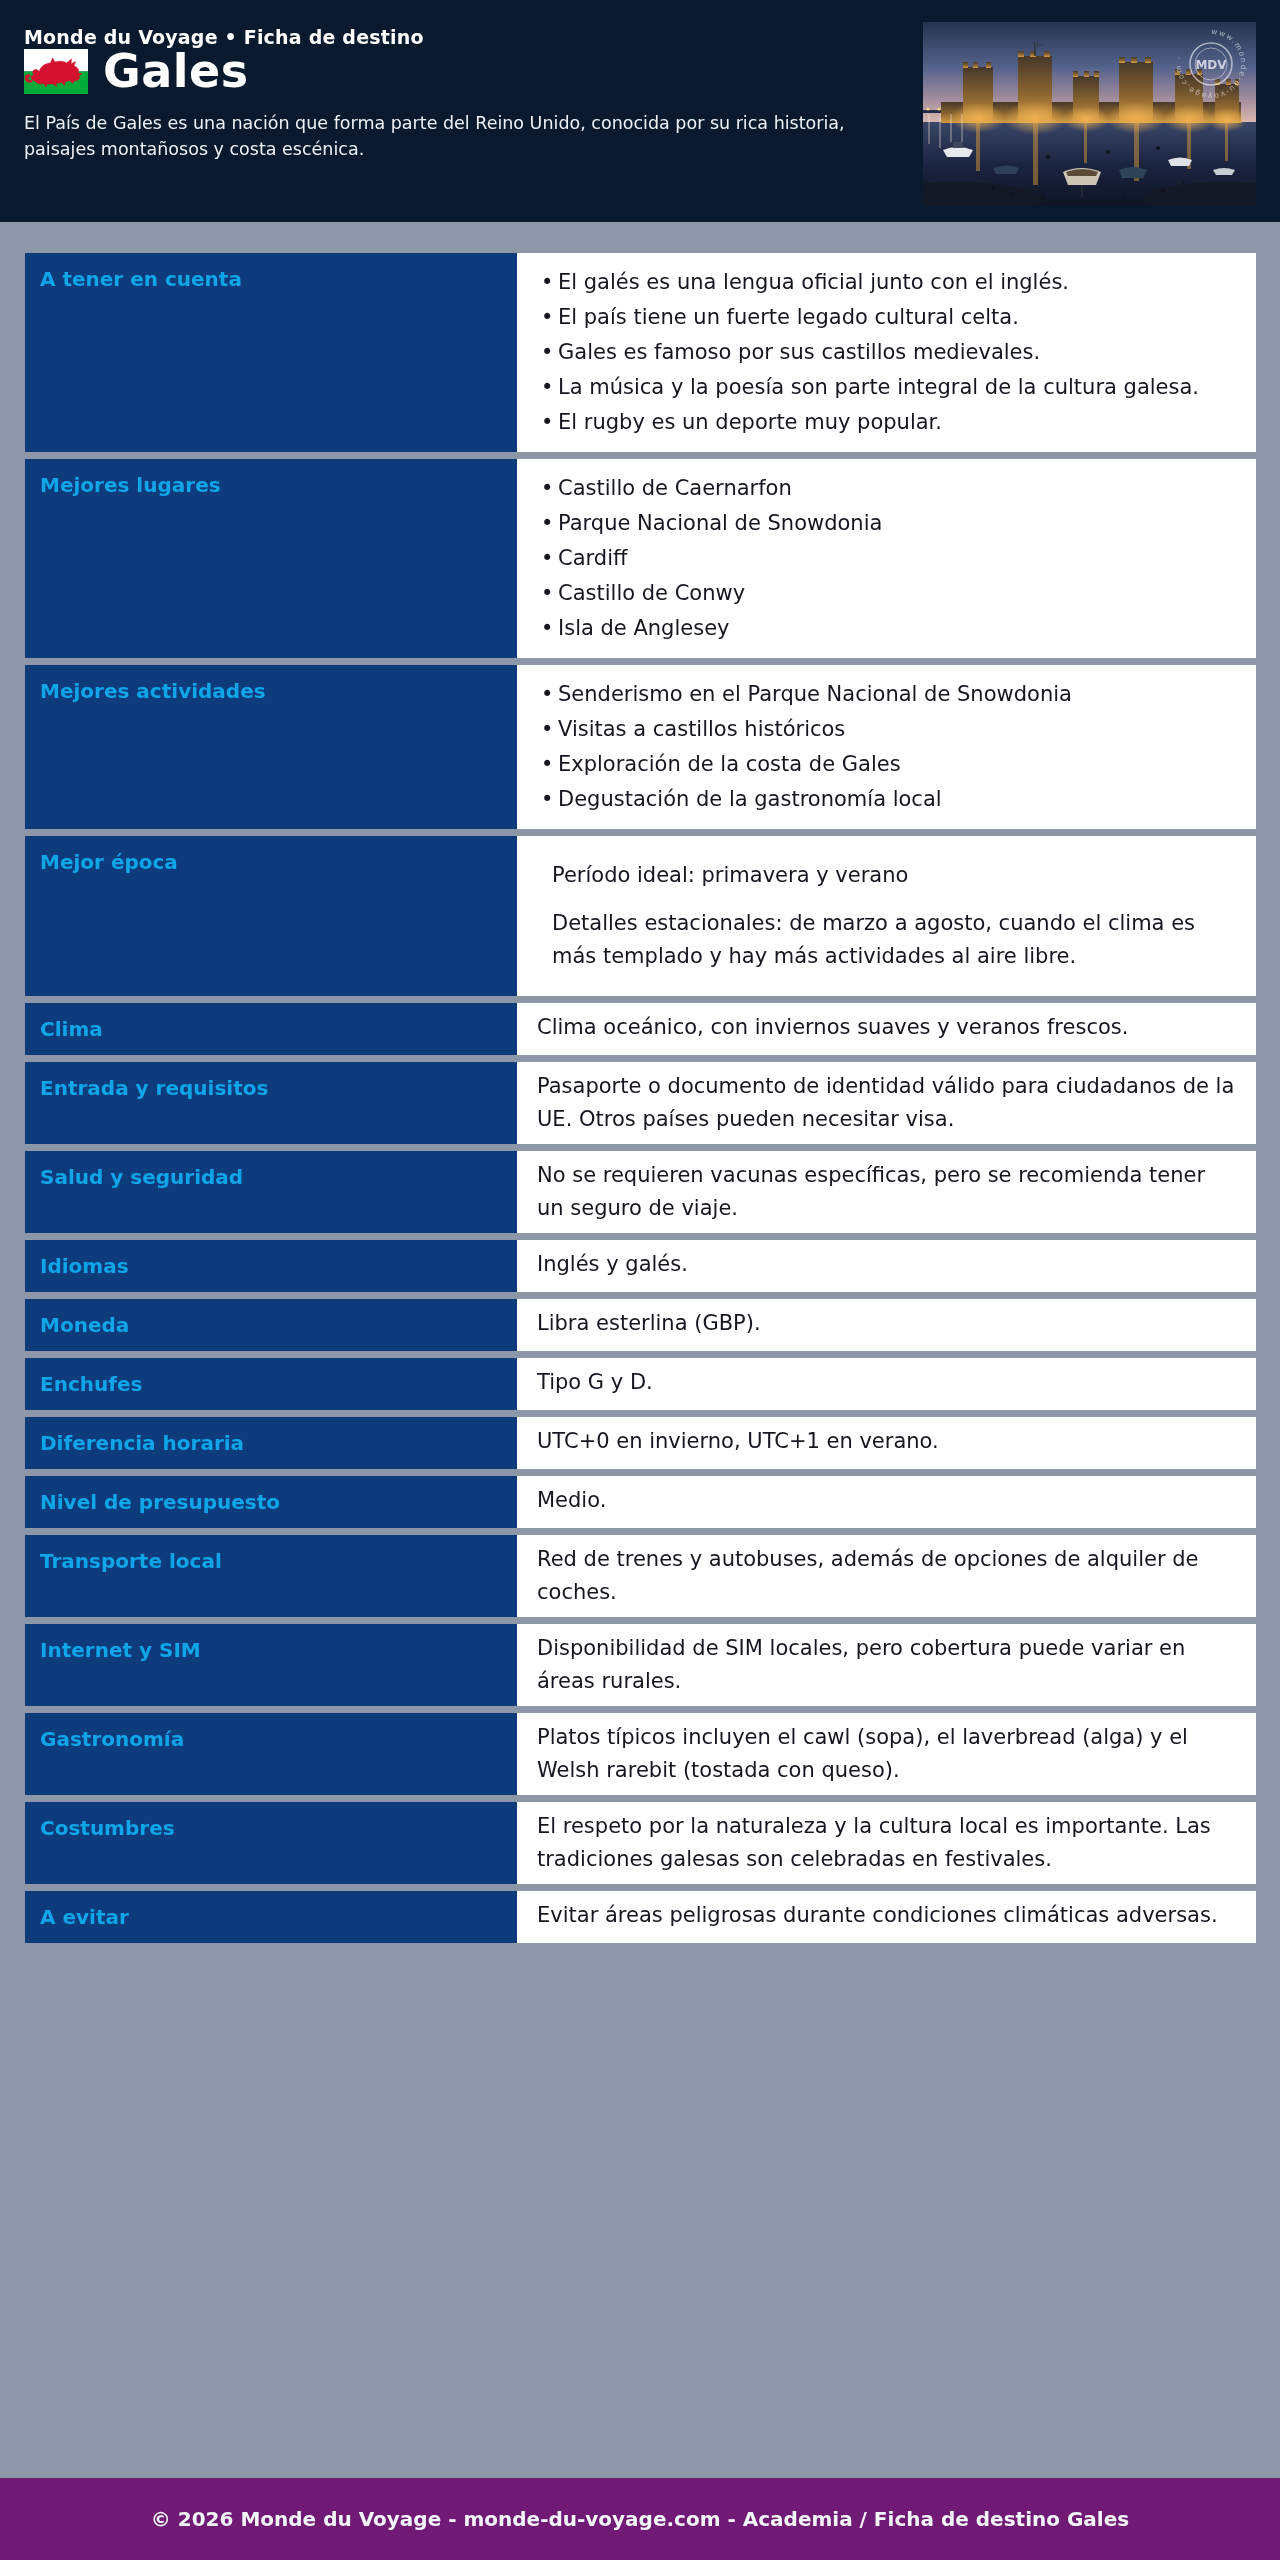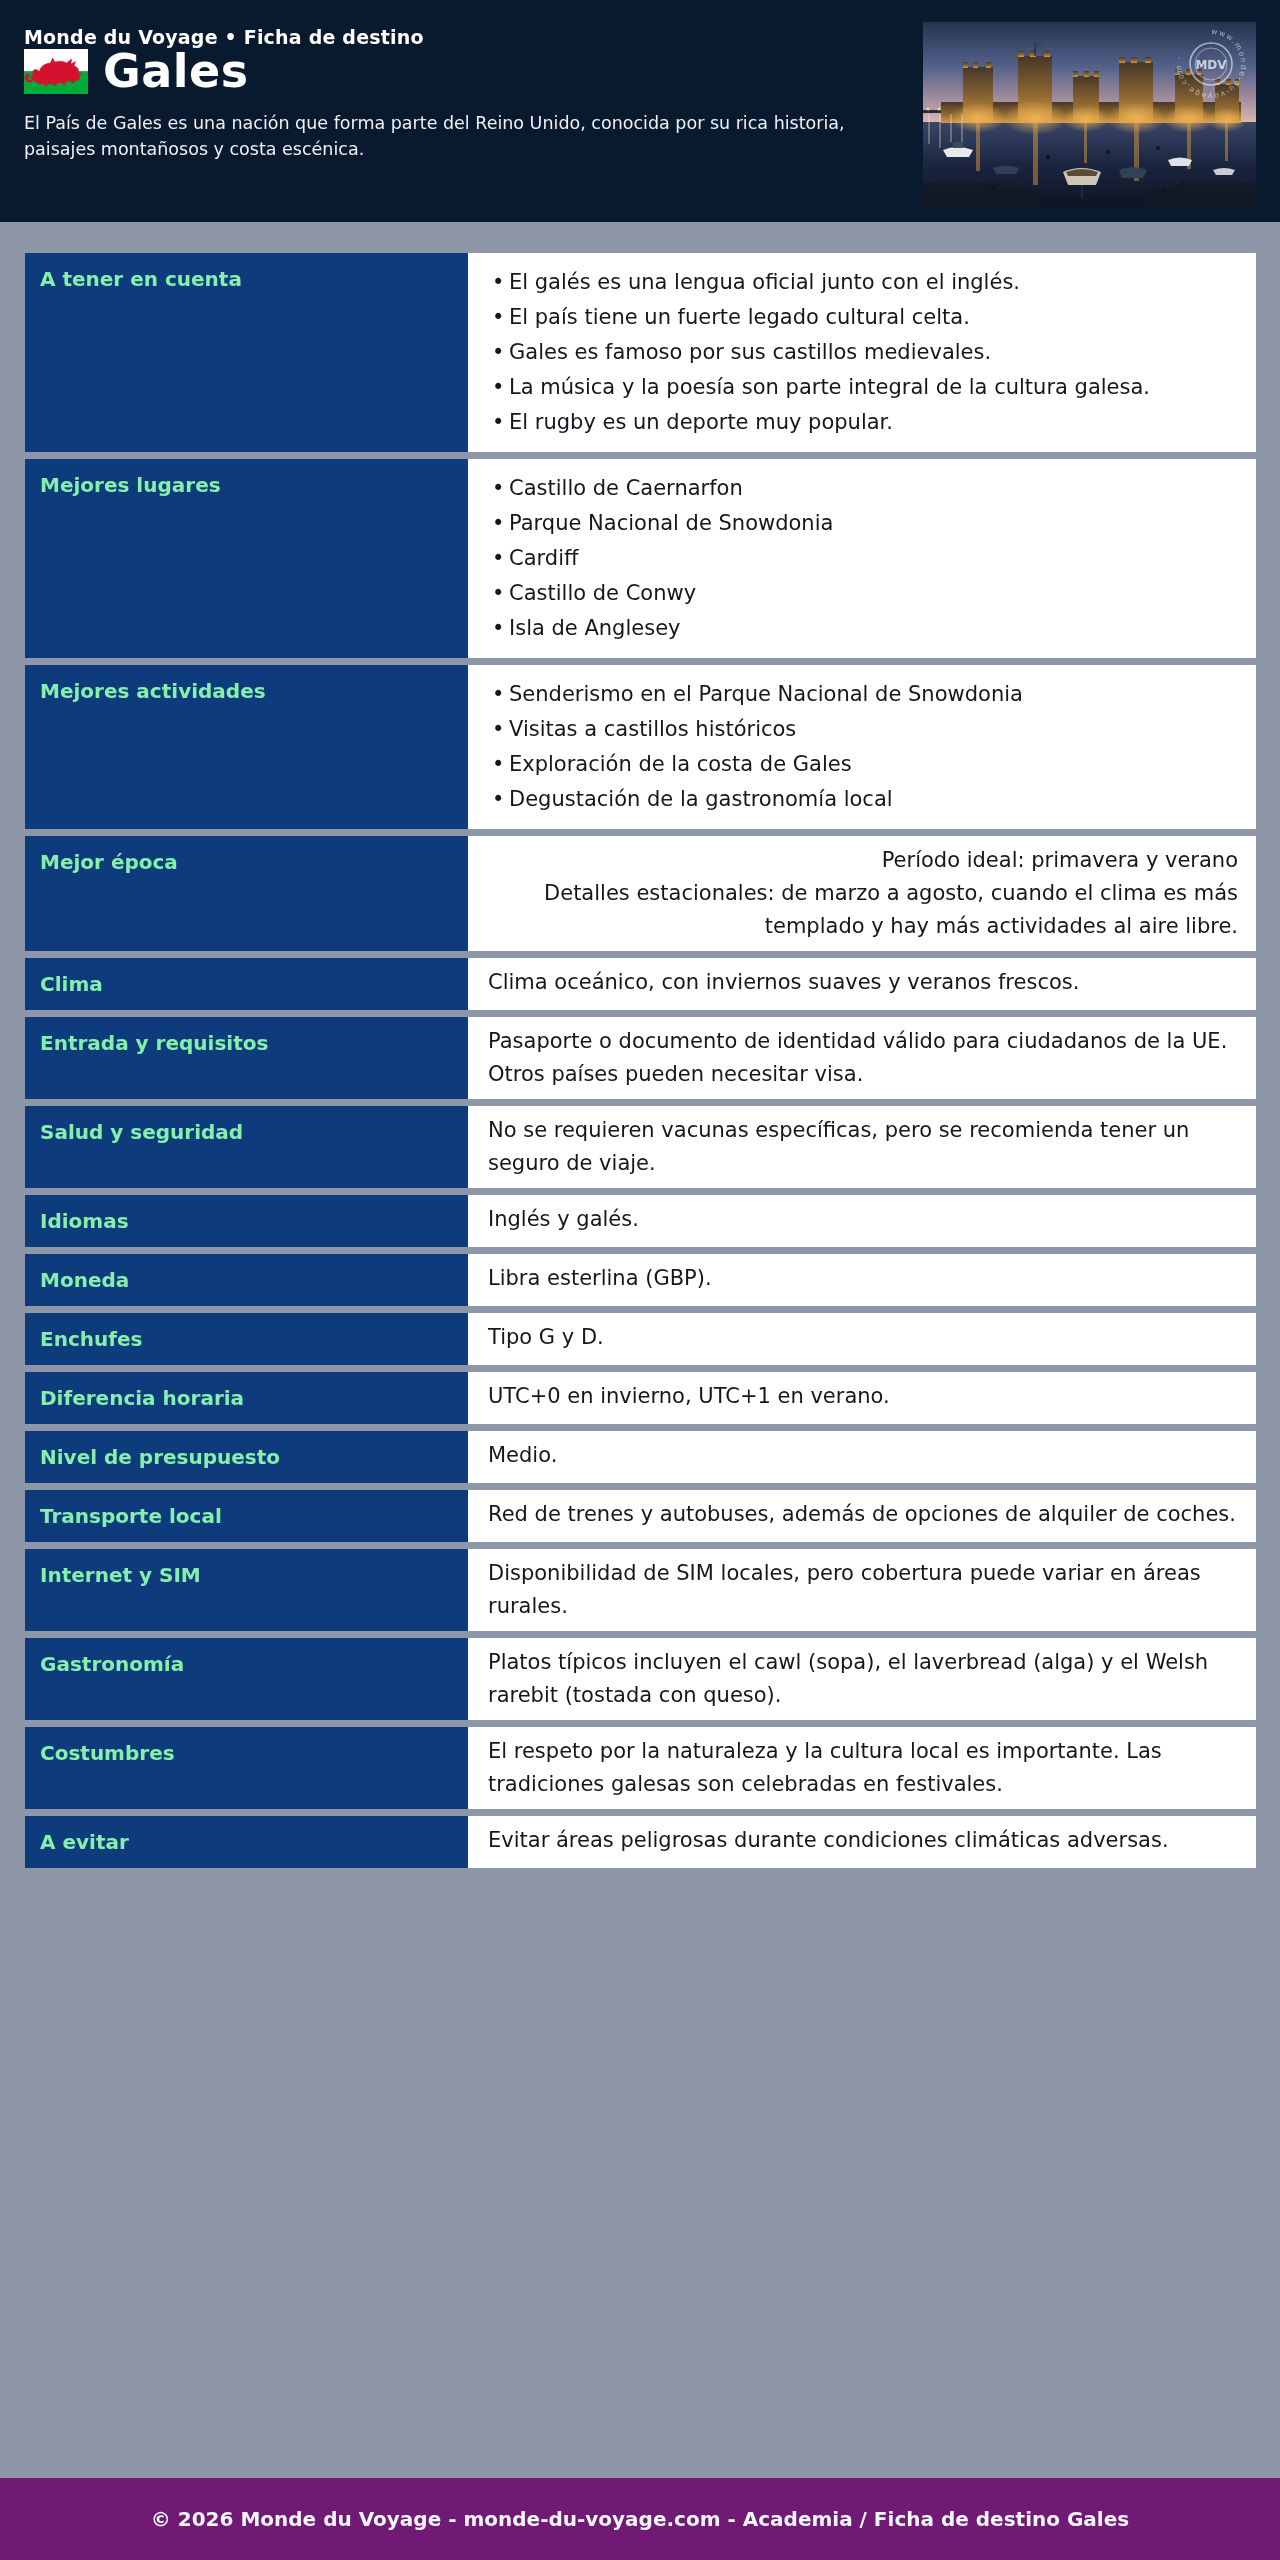--- a/index.html
+++ b/index.html
@@ -22,32 +22,32 @@
   h1.title { font-size:46px; font-weight:bold; margin:0; line-height:1; letter-spacing:.5px; }
   .desc { margin:16px 0 0; font-size:17.5px; line-height:1.5; max-width:880px; color:#eef1f7; }
   .photo { position:absolute; top:22px; right:24px; width:333px; height:184px; overflow:hidden; }
   .photo svg { display:block; }
 
   
   main.content { flex:1; }
   .info-table { margin:31px 24px 0 25px; }
   .info-row { display:flex; margin-bottom:7px; }
   .cell-label {
-    width:443px; flex:none; box-sizing:border-box;
-    background:#0d3b7c; color:#86efac; font-weight:bold;
+    width:492px; flex:none; box-sizing:border-box;
+    background:#0d3b7c; color:#0ea5e9; font-weight:bold;
     font-size:20px; line-height:28px; padding:12px 16px 12px 15px;
   }
   .cell-content {
     flex:1; box-sizing:border-box; background:#ffffff; color:#16161e;
     font-size:21px; line-height:33px; padding:8px 18px 8px 20px;
   }
   ul.bullets { margin:5px 0; padding:0; list-style:none; }
   ul.bullets li { position:relative; padding-left:21px; margin:2px 0; }
   ul.bullets li::before { content:"\2022"; position:absolute; left:4px; color:#16161e; }
-  .content-line { margin:0;text-align:right; }
+  .content-line { margin:15px; }
 
   
   footer.site-footer {
     flex:none; background:#701a75; height:82px;
     display:flex; align-items:center; justify-content:center;
     color:#f2f5fa; font-weight:bold; font-size:20px;
   }
 </style>
 </head>
 <body>

